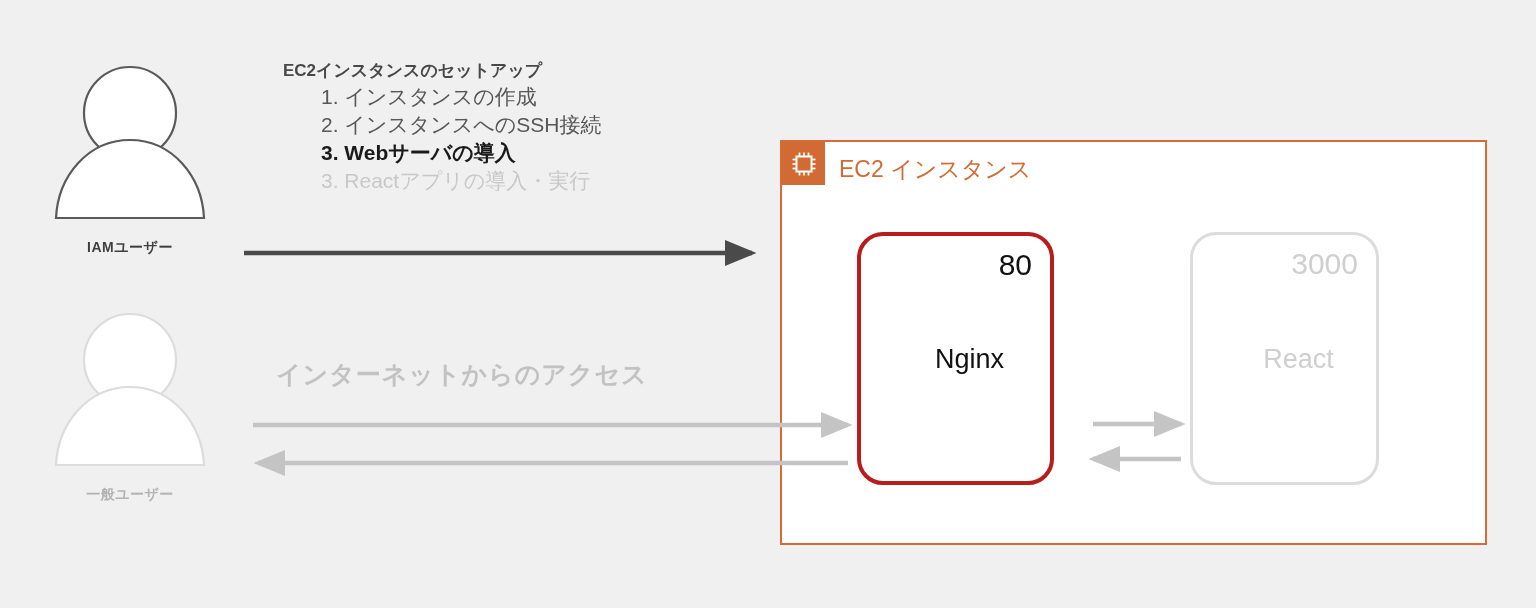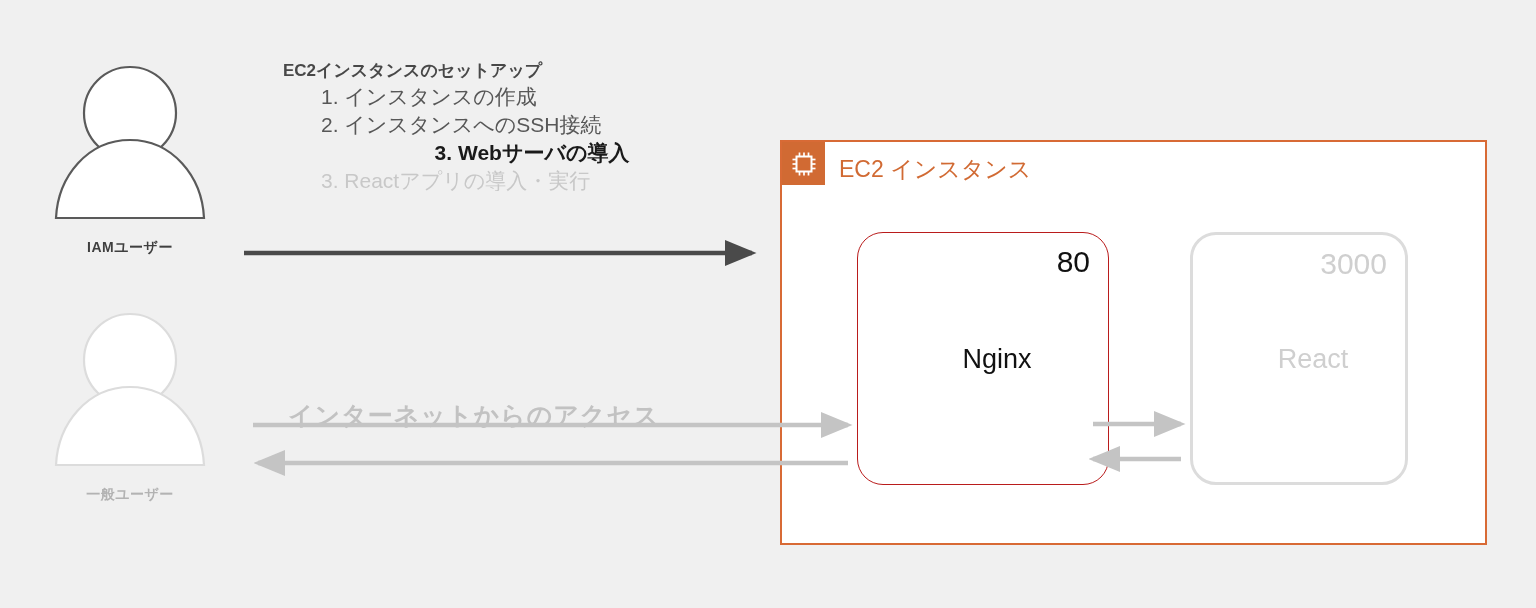--- a/index.html
+++ b/index.html
@@ -65,47 +65,45 @@
   #setup-steps .step {
     font-size: 21px;
     line-height: 1.33;
     color: #575757;
     margin-left: 38px;
     white-space: nowrap;
   }
   #setup-steps .step.step-strong {
     color: #1a1a1a;
     font-weight: bold;
-    text-align: center;
   }
   #setup-steps .step.step-muted {
     color: #c8c8c8;
   }
 
   
   #arrows {
     position: absolute;
     left: 0;
     top: 0;
     width: 1536px;
     height: 608px;
     pointer-events: none;
   }
 
   
   #internet-access-label {
     position: absolute;
-    left: 288px;
+    left: 276px;
     top: 358px;
     font-size: 25px;
     font-weight: bold;
     color: #c2c2c2;
     letter-spacing: 1px;
     white-space: nowrap;
-    margin-top: 41px;
   }
 
   
   #ec2-container {
     position: absolute;
     left: 780px;
     top: 140px;
     width: 707px;
     height: 405px;
     background: #ffffff;
@@ -155,30 +153,30 @@
     right: 0;
     top: 50%;
     transform: translateY(-50%);
     text-align: center;
     font-size: 27px;
     margin-left: 28px;
   }
   #nginx-box {
     left: 857px;
     top: 232px;
-    width: 252px;
+    width: 197px;
     height: 253px;
-    border: 1px solid #b91c1c;
+    border: 4px solid #b91c1c;
   }
   #nginx-box .port,
   #nginx-box .service-name { color: #111111; }
   #react-box {
     left: 1190px;
     top: 232px;
-    width: 218px;
+    width: 189px;
     height: 253px;
     border: 3px solid #dcdcdc;
   }
   #react-box .port,
   #react-box .service-name { color: #cfcfcf; }
 </style>
 </head>
 <body>
 
 <div id="canvas">

